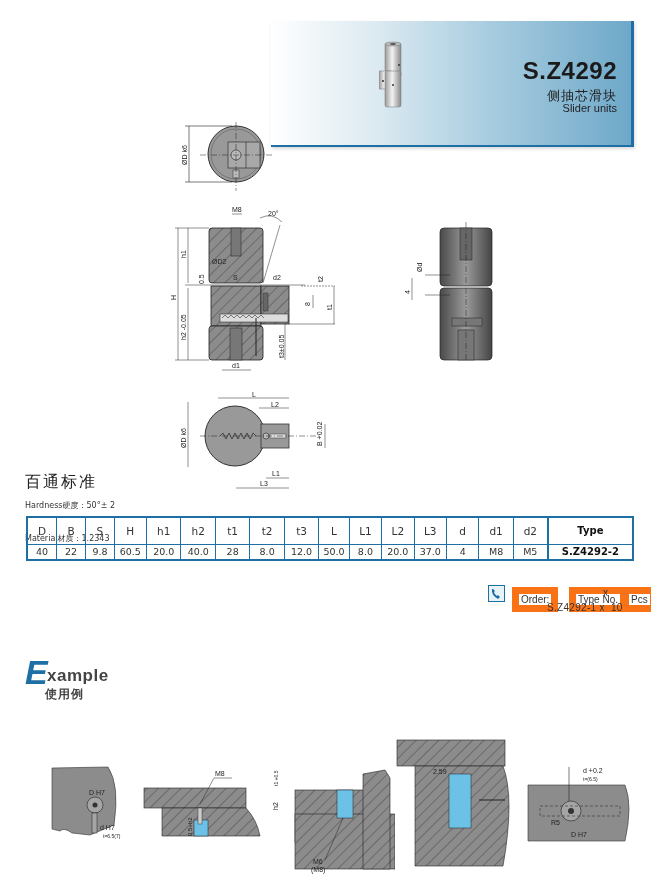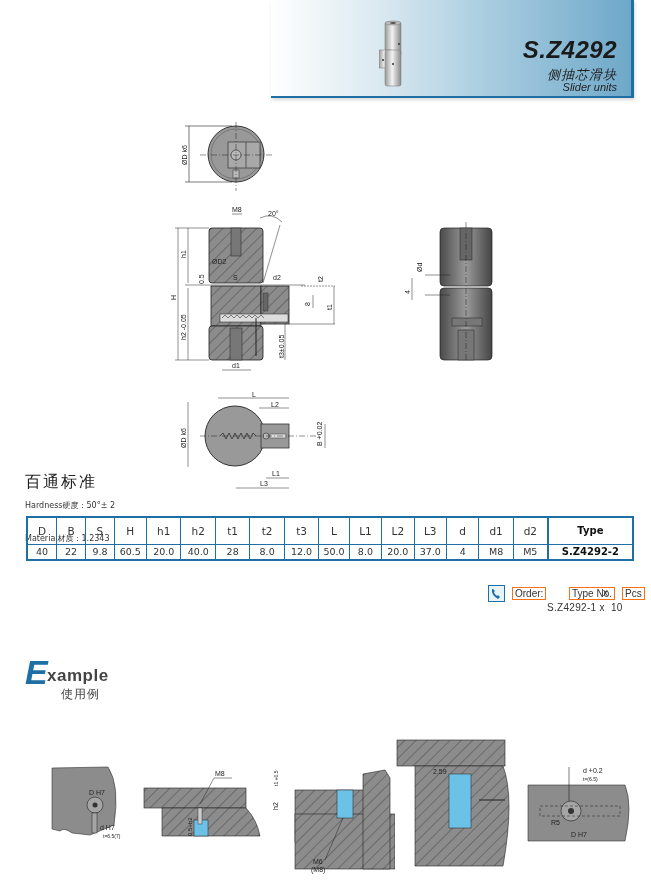--- a/index.html
+++ b/index.html
@@ -1,25 +1,24 @@
 <!DOCTYPE html>
 <html><head>
 <meta charset="utf-8">
 <style>
   * { box-sizing: border-box; margin: 0; padding: 0; }
   html, body { width: 651px; height: 894px; background: #ffffff; overflow: hidden; }
   body { position: relative; font-family: "Liberation Sans", "DejaVu Sans", sans-serif; color: #222; }
 
   
   .banner {
-    position: absolute; left: 271px; top: 0; width: 363px; height: 98px;
+    position: absolute; left: 271px; top: 21px; width: 363px; height: 126px;
     background: linear-gradient(90deg, #ffffff 0%, #dbe9f1 30%, #a9cde0 60%, #6ea8c9 100%);
     border-right: 3px solid #1d6fa4; border-bottom: 2px solid #1d6fa4;
     box-shadow: 1px 2px 3px rgba(0,0,0,0.15);
-    font-style: italic;
   }
   .banner .title { position: absolute; right: 14px; top: 36px; font-size: 24px; font-weight: bold; color: #1a1a1a; letter-spacing: 0.5px; }
   .banner .subtitle-cn { position: absolute; right: 14px; top: 66px; font-size: 13px; color: #222; letter-spacing: 1px; font-family: "DejaVu Sans", sans-serif; }
   .banner .subtitle-en { position: absolute; right: 14px; top: 81px; font-size: 11px; color: #222; }
   .banner .product-img { position: absolute; left: 108px; top: 20px; }
 
   
   .drawing { position: absolute; }
 
   
@@ -36,28 +35,28 @@
     border: 1px solid #1d6fa4; text-align: center; padding: 0;
   }
   .spec-table th { height: 27px; font-weight: normal; font-size: 10.5px; }
   .spec-table td { height: 16px; }
   .spec-table .type-col { font-weight: bold; font-size: 10px; color: #111; border-left: 2px solid #1d6fa4; margin-top: 20px; }
   .spec-table tr.first-data td { border-top: 2px solid #1d6fa4; }
 
   
   .order { position: absolute; left: 488px; top: 587px; font-size: 10px; color: #333; }
   .order .phone { position: absolute; left: 0; top: -2px; width: 17px; height: 17px; border: 1px solid #1d6fa4; background: #e8f2f9; }
-  .order .box { position: absolute; top: 0; border: 1px solid #f97316; padding: 0 2px; line-height: 11px; font-size: 10px; white-space: nowrap; }
+  .order .box { position: absolute; top: 0; border: 7px solid #f97316; padding: 0 2px; line-height: 11px; font-size: 10px; white-space: nowrap; }
   .order .x { position: absolute; top: 0; font-size: 10px; line-height: 12px; }
   .order .example { position: absolute; left: 59px; top: 15px; font-size: 10px; white-space: nowrap; letter-spacing: 0.3px; }
 
   
   .ex-big { position: absolute; left: 25px; top: 655px; font-size: 34px; font-weight: bold; font-style: italic; color: #1d6fa4; font-family: "Liberation Sans", sans-serif; line-height: 34px; }
   .ex-rest { position: absolute; left: 47px; top: 666px; font-size: 17px; font-weight: bold; color: #444; letter-spacing: 0.5px; }
-  .ex-cn { position: absolute; left: 61px; top: 686px; font-size: 12px; color: #444; letter-spacing: 1px; font-family: "DejaVu Sans", sans-serif; }
+  .ex-cn { position: absolute; left: 45px; top: 686px; font-size: 12px; color: #444; letter-spacing: 1px; font-family: "DejaVu Sans", sans-serif; font-weight: bold; }
 
   .dim { font-family: "Liberation Sans", sans-serif; font-size: 7px; fill: #222; }
 </style>
 </head>
 <body>
 
 <div class="banner">
   <svg class="product-img" width="40" height="70" viewBox="0 0 40 70">
     <defs>
       <linearGradient id="metal" x1="0" x2="1">

